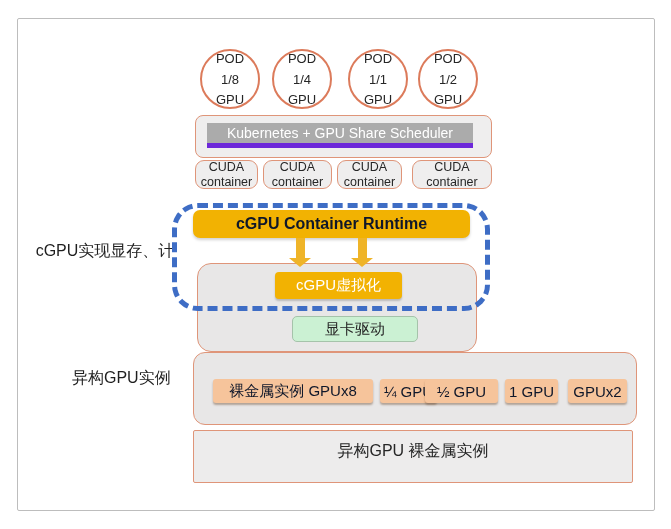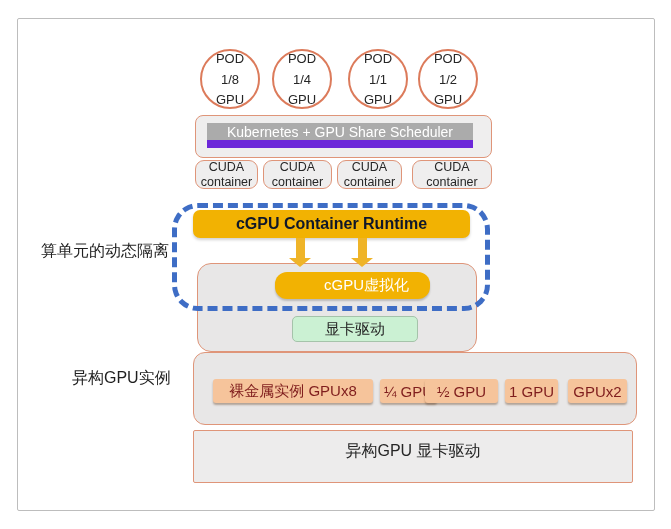--- a/index.html
+++ b/index.html
@@ -20,21 +20,21 @@
     font-size:13px;line-height:15px;text-align:center;box-sizing:border-box;
   }
   
   .sched-outer{
     position:absolute;left:195px;top:115px;width:297px;height:43px;
     background:var(--gray-fill,#EFEEEE);border:1px solid var(--salmon-border,#DF9579);
     border-radius:8px;box-sizing:border-box;
   }
   .sched-bar{
     position:absolute;left:207px;top:123px;width:266px;height:25px;
-    background:var(--scheduler-bar,#ABABAB);border-bottom:8px solid #6d28d9;
+    background:var(--scheduler-bar,#ABABAB);border-bottom:5px solid #6d28d9;
     color:#ffffff;font-size:14px;display:flex;align-items:center;justify-content:center;
     box-sizing:border-box;
   }
   
   .cuda-box{
     position:absolute;top:160px;height:29px;border-radius:9px;
     background:var(--gray-fill,#EFEEEE);border:1px solid var(--salmon-border,#DF9579);
     display:flex;flex-direction:column;align-items:center;justify-content:center;
     font-size:12.5px;line-height:15px;box-sizing:border-box;
   }
@@ -58,41 +58,41 @@
     border-top:9px solid var(--gold-light,#EFB428);
   }
   
   .driver-outer{
     position:absolute;left:197px;top:263px;width:280px;height:89px;
     background:#e8e7e7;border:1px solid var(--salmon-border,#DF9579);
     border-radius:14px;box-sizing:border-box;z-index:2;
   }
   .virt-bar{
     position:absolute;left:275px;top:272px;width:127px;height:27px;
-    background:var(--gold,#F2B202);border-radius:12px;z-index:6;
+    background:var(--gold,#F2B202);border-radius:4px;z-index:6;
     display:flex;align-items:center;justify-content:center;
-    color:#ffffff;font-size:15px;box-shadow:0 2px 2px rgba(0,0,0,0.2);padding-left:28px;
+    color:#ffffff;font-size:15px;box-shadow:0 2px 2px rgba(0,0,0,0.2);
   }
   .drv-bar{
     position:absolute;left:276px;top:316px;width:126px;height:26px;
     background:var(--green-fill,#CBF1D3);border:1px solid #a5c3aa;border-radius:5px;
     display:flex;align-items:center;justify-content:center;
     font-size:15px;z-index:6;box-sizing:border-box;margin-left:16px;
   }
   
   .inst-outer{
     position:absolute;left:193px;top:352px;width:444px;height:73px;
     background:#e8e7e7;border:1px solid var(--salmon-border,#DF9579);
     border-radius:12px;box-sizing:border-box;z-index:1;
   }
   .chip{
     position:absolute;top:379px;height:24px;border-radius:3px;
     background:var(--peach-fill,#F6C49B);z-index:3;
     display:flex;align-items:center;justify-content:center;
-    font-size:15px;color:#7f1d1d;box-shadow:0 2px 2px rgba(110,80,55,0.45);
+    font-size:15px;color:#0f172a;box-shadow:0 2px 2px rgba(110,80,55,0.45);
   }
   
   .phys-box{
     position:absolute;left:193px;top:430px;width:440px;height:53px;
     background:#edecec;border:1px solid var(--salmon-border,#DF9579);
     border-radius:2px;box-sizing:border-box;z-index:1;
     display:flex;justify-content:center;
     font-size:16px;
   }
   .phys-box span{margin-top:10px;}
@@ -170,19 +170,19 @@
 <div class="drv-bar">显卡驱动</div>
 
 <div class="inst-outer"></div>
 <div class="chip" style="left:213px;width:160px">裸金属实例 GPUx8</div>
 <div class="chip" style="left:380px;width:57px">¼ GPU</div>
 <div class="chip" style="left:425px;width:73px">½ GPU</div>
 <div class="chip" style="left:505px;width:53px">1 GPU</div>
 <div class="chip" style="left:568px;width:59px">GPUx2</div>
 
 <div class="phys-box">
-  <span>异构GPU 显卡驱动</span>
+  <span>异构GPU 裸金属实例</span>
 </div>
 
 <div class="ann-isolation">
-  <div>算单元的动态隔离</div>
+  <div>cGPU实现显存、计</div>
 </div>
 <div class="ann-instances">异构GPU实例</div>
 
 </body></html>

